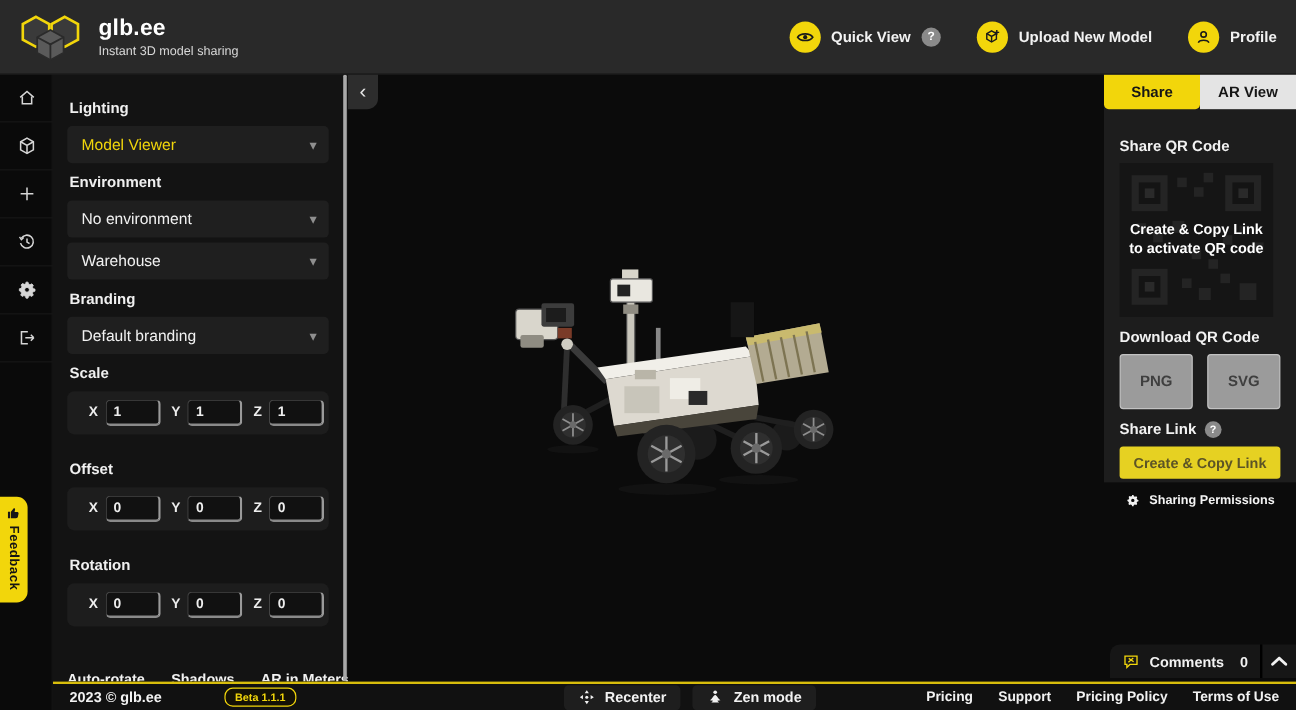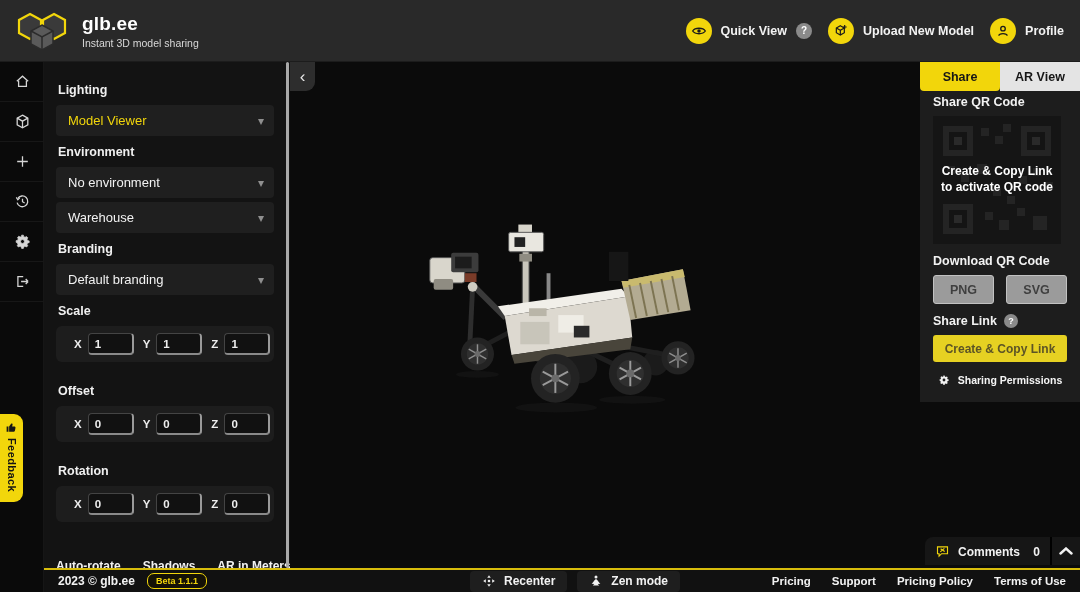--- a/index.html
+++ b/index.html
@@ -5,21 +5,21 @@
   * { margin:0; padding:0; box-sizing:border-box; font-family:"Liberation Sans", sans-serif; }
   html,body { width:1080px; height:592px; overflow:hidden; background:#0a0a0a; }
   body { position:relative; }
 
   
   .header { position:absolute; left:0; top:0; width:1080px; height:62px; background:#292929; z-index:10;
             display:flex; align-items:center; padding:0 16px; border-bottom:1px solid #1c1c1c; }
   .logo { width:52px; height:40px; margin-right:14px; }
   .brand .title { color:#fff; font-size:19px; font-weight:bold; letter-spacing:.2px; }
   .brand .subtitle { color:#d8d8d8; font-size:10.5px; margin-top:2px; }
-  .header-actions { margin-left:auto; display:flex; align-items:center; gap:16px; }
+  .header-actions { margin-left:auto; display:flex; align-items:center; gap:30px; }
   .h-action { display:flex; align-items:center; gap:9px; cursor:pointer; }
   .h-circle { width:26px; height:26px; border-radius:50%; background:var(--accent); display:flex; align-items:center; justify-content:center; }
   .h-label { color:#f2f2f2; font-size:12.5px; font-weight:bold; }
   .help-dot { width:16px; height:16px; border-radius:50%; background:#8a8a8a; color:#fff; font-size:10px; font-weight:bold;
               display:flex; align-items:center; justify-content:center; }
 
   
   .rail { position:absolute; left:0; top:62px; bottom:0; width:44px; background:#0a0a0a; z-index:9; border-right:1px solid #161616; }
   .rail-item { width:44px; height:40px; display:flex; align-items:center; justify-content:center; border-bottom:1px solid #171717; cursor:pointer; }
   .rail-item svg { stroke:#d6d6d6; }
@@ -52,49 +52,49 @@
                   color:#e8e8e8; font-size:17px; display:flex; align-items:center; justify-content:center; cursor:pointer; z-index:2; }
   .rover { position:absolute; left:132px; top:158px; width:292px; height:196px; }
 
   
   .share-panel { position:absolute; left:920px; top:62px; width:160px; height:340px; background:#1d1d1d; z-index:4; }
   .tabs { display:flex; height:29px; }
   .tab { width:80px; height:29px; display:flex; align-items:center; justify-content:center;
          font-size:12.5px; font-weight:bold; color:#161616; cursor:pointer; }
   .tab.active { background:var(--accent); border-radius:0 0 4px 4px; }
   .tab.inactive { background:#e4e4e4; }
-  .sp-body { padding:4px 13px 0 13px; }
+  .sp-body { padding:24px 13px 0 13px; }
   .sp-heading { color:#f2f2f2; font-size:12.5px; font-weight:bold; margin-bottom:7px; }
   .qr-box { position:relative; width:128px; height:128px; background:#151515; margin-bottom:10px; }
   .qr-box svg { position:absolute; inset:0; }
   .qr-overlay { position:absolute; inset:0; display:flex; align-items:center; justify-content:center; text-align:center;
                 color:#fff; font-size:12px; font-weight:bold; line-height:1.3; padding:0 6px; }
   .dl-row { display:flex; justify-content:space-between; margin-bottom:10px; }
-  .dl-btn { width:61px; height:29px; background:#9b9b9b; border:1px solid #c2c2c2; border-radius:3px;
+  .dl-btn { width:61px; height:46px; background:#9b9b9b; border:1px solid #c2c2c2; border-radius:3px;
             color:#3f3f3f; font-size:12.5px; font-weight:bold; display:flex; align-items:center; justify-content:center; cursor:pointer; }
   .sl-row { display:flex; align-items:center; gap:7px; margin-bottom:7px; }
   .sl-row .sp-heading { margin:0; }
   .sl-help { width:14px; height:14px; border-radius:50%; background:#8a8a8a; color:#fff; font-size:9px; font-weight:bold;
              display:flex; align-items:center; justify-content:center; }
   .ccl-btn { width:134px; height:27px; background:#e6d122; border-radius:3px; color:#5c5426; font-size:12px; font-weight:bold;
              display:flex; align-items:center; justify-content:center; cursor:pointer; margin-bottom:12px; }
   .perm-row { display:flex; align-items:center; justify-content:center; gap:8px; cursor:pointer; }
   .perm-label { color:#f5f5f5; font-size:10.5px; font-weight:bold; }
 
   
   .comments-bar { position:absolute; left:925px; top:537px; width:155px; height:28px; background:#161616; z-index:5;
                   border-radius:8px 0 0 0; display:flex; align-items:center; }
   .cb-main { display:flex; align-items:flex-end; gap:8px; padding-left:10px; flex:1; cursor:pointer; }
   .cb-label { color:#f2f2f2; font-size:12px; font-weight:bold; }
   .cb-count { color:#f2f2f2; font-size:12px; font-weight:bold; margin-left:auto; padding-right:10px; }
   .cb-collapse { width:30px; height:28px; border-left:2px solid #000; display:flex; align-items:center; justify-content:center; cursor:pointer; }
 
   
   .footer { position:absolute; left:44px; top:568px; width:1036px; height:24px; background:#111; z-index:8;
-            border-top:2px solid #d8bd0c; display:flex; align-items:center; padding:0 14px; }
+            border-top:2px solid #d8bd0c; display:flex; align-items:center; padding:0 14px;gap:40px; }
   .ft-copy { color:#f2f2f2; font-size:12px; font-weight:bold; margin-right:12px; }
   .beta-badge { border:1.5px solid var(--accent); color:var(--accent); font-size:9px; font-weight:bold;
                 border-radius:7px; padding:2px 8px; background:#141106; }
   .ft-center { position:absolute; left:426px; display:flex; gap:10px; }
   .ft-btn { height:21px; background:#1e1e1e; border-radius:4px; display:flex; align-items:center; gap:8px;
             padding:0 12px; cursor:pointer; }
   .ft-btn span { color:#f2f2f2; font-size:12px; font-weight:bold; }
   .ft-links { margin-left:auto; display:flex; gap:21px; }
   .ft-link { color:#f2f2f2; font-size:11.5px; font-weight:bold; cursor:pointer; }
 

